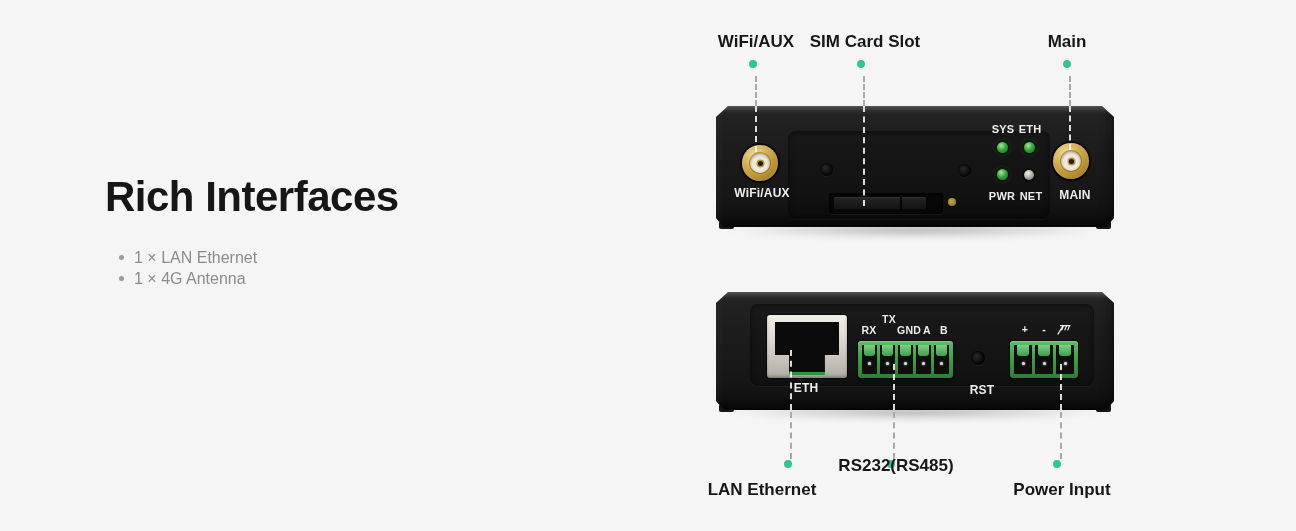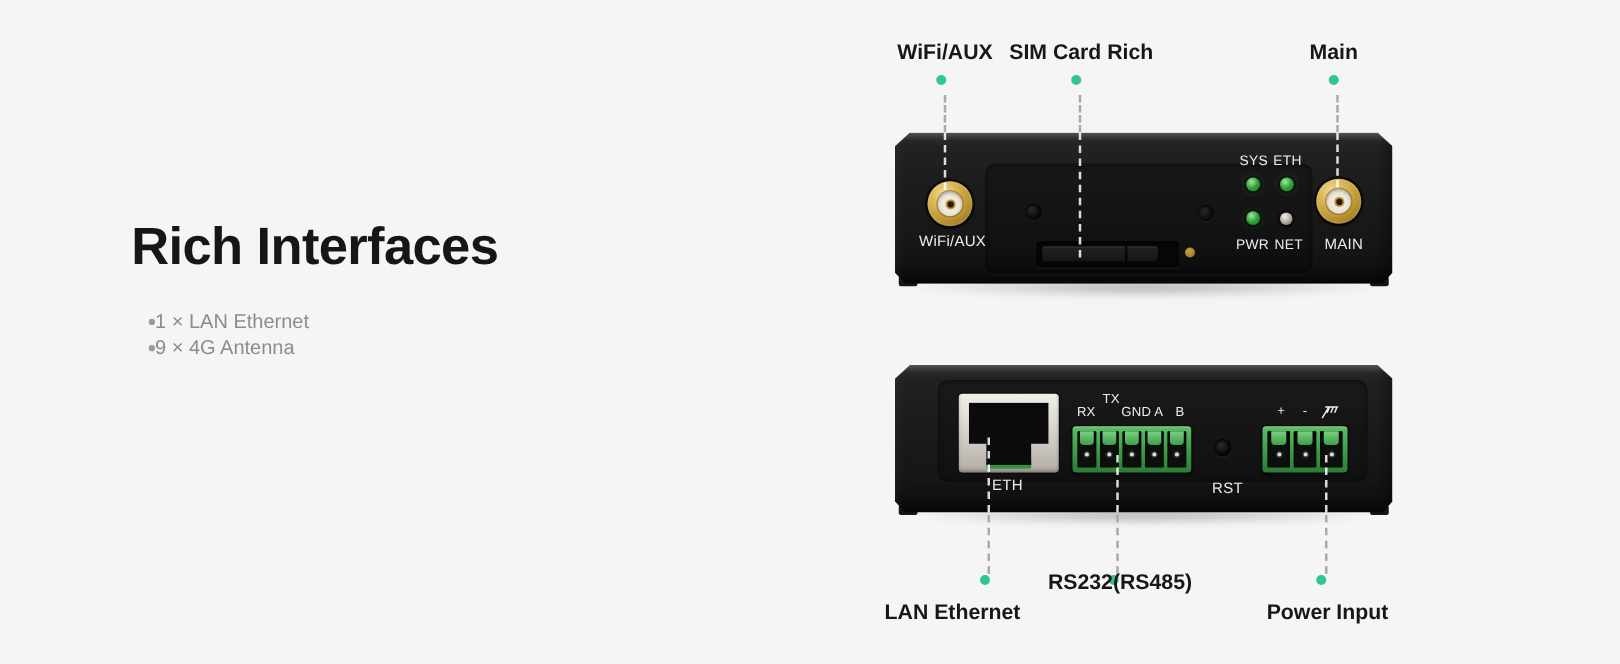--- a/index.html
+++ b/index.html
@@ -15,21 +15,21 @@
     position:relative;width:1296px;height:531px;overflow:hidden;
     background:var(--background);
     font-family:"Liberation Sans", sans-serif;
   }
   
   .title{
     position:absolute;left:105px;top:174px;margin:0;
     font-size:42px;line-height:1.1;font-weight:600;letter-spacing:-0.5px;color:#161616;
   }
   .features{position:absolute;left:119px;top:247px;margin:0;padding:0;list-style:none;}
-  .feature{display:flex;align-items:center;height:21.3px;}
+  .feature{display:flex;align-items:center;height:21.3px;gap:10px;}
   .bullet{width:5px;height:5px;border-radius:50%;background:#9a9a9a;flex:none;}
   .ftext{font-size:16px;color:#8c8c8c;white-space:nowrap;}
 
   
   .callout-label{
     position:absolute;transform:translateX(-50%);
     font-size:17px;font-weight:700;color:#171717;white-space:nowrap;z-index:5;
   }
   .dot{
     position:absolute;width:7px;height:7px;background:#fff;
@@ -62,21 +62,21 @@
   .device-shadow{
     position:absolute;left:722px;width:386px;height:16px;z-index:0;
     background:radial-gradient(ellipse at center, rgba(0,0,0,0.28) 0%, rgba(0,0,0,0.0) 70%);
     filter:blur(3px);
   }
   .foot{position:absolute;width:15px;height:8px;background:#161616;border-radius:2px;z-index:1;}
 
   
   .plabel{
     position:absolute;transform:translate(-50%,-50%);
-    color:#ededed;font-size:12px;font-weight:400;letter-spacing:0.2px;white-space:nowrap;
+    color:#ededed;font-size:12px;font-weight:700;letter-spacing:0.2px;white-space:nowrap;
   }
   .plabel.small{font-size:11px;}
   .plabel.tiny{font-size:10.5px;}
 
   .sma{
     position:absolute;width:36px;height:36px;border-radius:50%;
     background:radial-gradient(circle at 38% 32%, #f7e7ae 0%, #ddb957 30%, #b8902c 62%, #7d5e14 92%);
     box-shadow:0 0 0 2px rgba(0,0,0,0.55), 0 1px 3px rgba(0,0,0,0.6), inset 0 0 4px rgba(255,255,255,0.35);
   }
   .sma-center{
@@ -151,26 +151,26 @@
 <div class="stage">
 
   <h1 class="title">Rich Interfaces</h1>
   <ul class="features">
     <li class="feature">
       <span class="bullet"></span>
       <span class="ftext">1 × LAN Ethernet</span>
     </li>
     <li class="feature">
       <span class="bullet"></span>
-      <span class="ftext">9 × 4G Antenna</span>
+      <span class="ftext">1 × 4G Antenna</span>
     </li>
   </ul>
 
   <div class="callout-label" style="left:756px;top:32px">WiFi/AUX</div>
-  <div class="callout-label" style="left:865px;top:32px">SIM Card Rich</div>
+  <div class="callout-label" style="left:865px;top:32px">SIM Card Slot</div>
   <div class="callout-label" style="left:1067px;top:32px">Main</div>
 
   <div class="dot" style="left:749px;top:60px"></div>
   <div class="dot" style="left:857px;top:60px"></div>
   <div class="dot" style="left:1063px;top:60px"></div>
 
   <div class="dline gray" style="left:755px;top:76px;height:30px"></div>
   <div class="dline light" style="left:755px;top:106px;height:46px"></div>
   <div class="dline gray" style="left:863px;top:76px;height:30px"></div>
   <div class="dline light" style="left:863px;top:106px;height:100px"></div>

